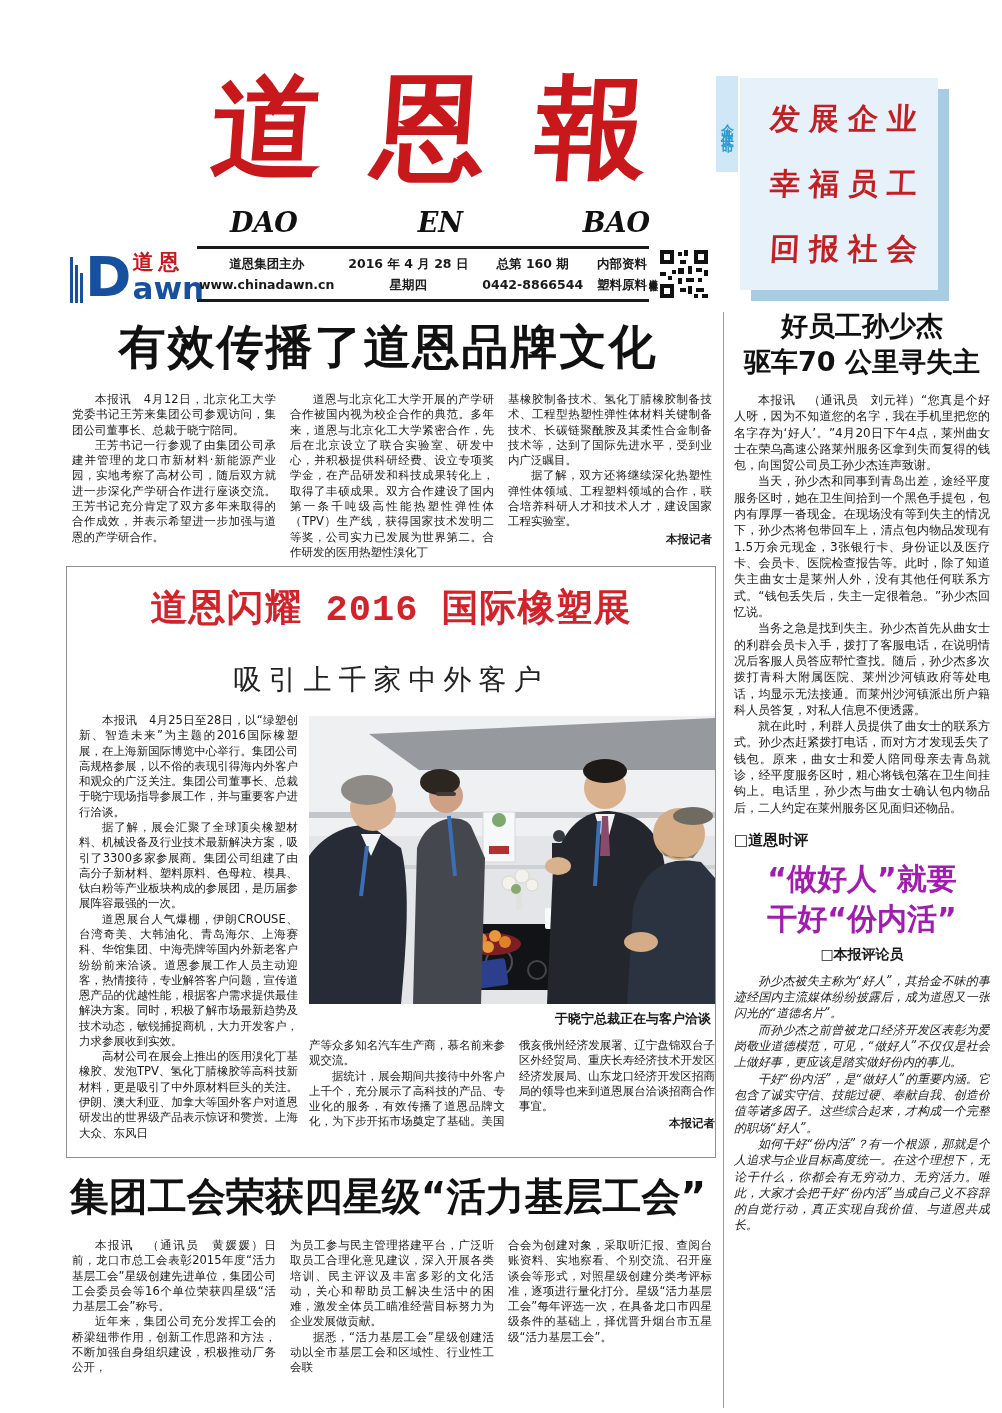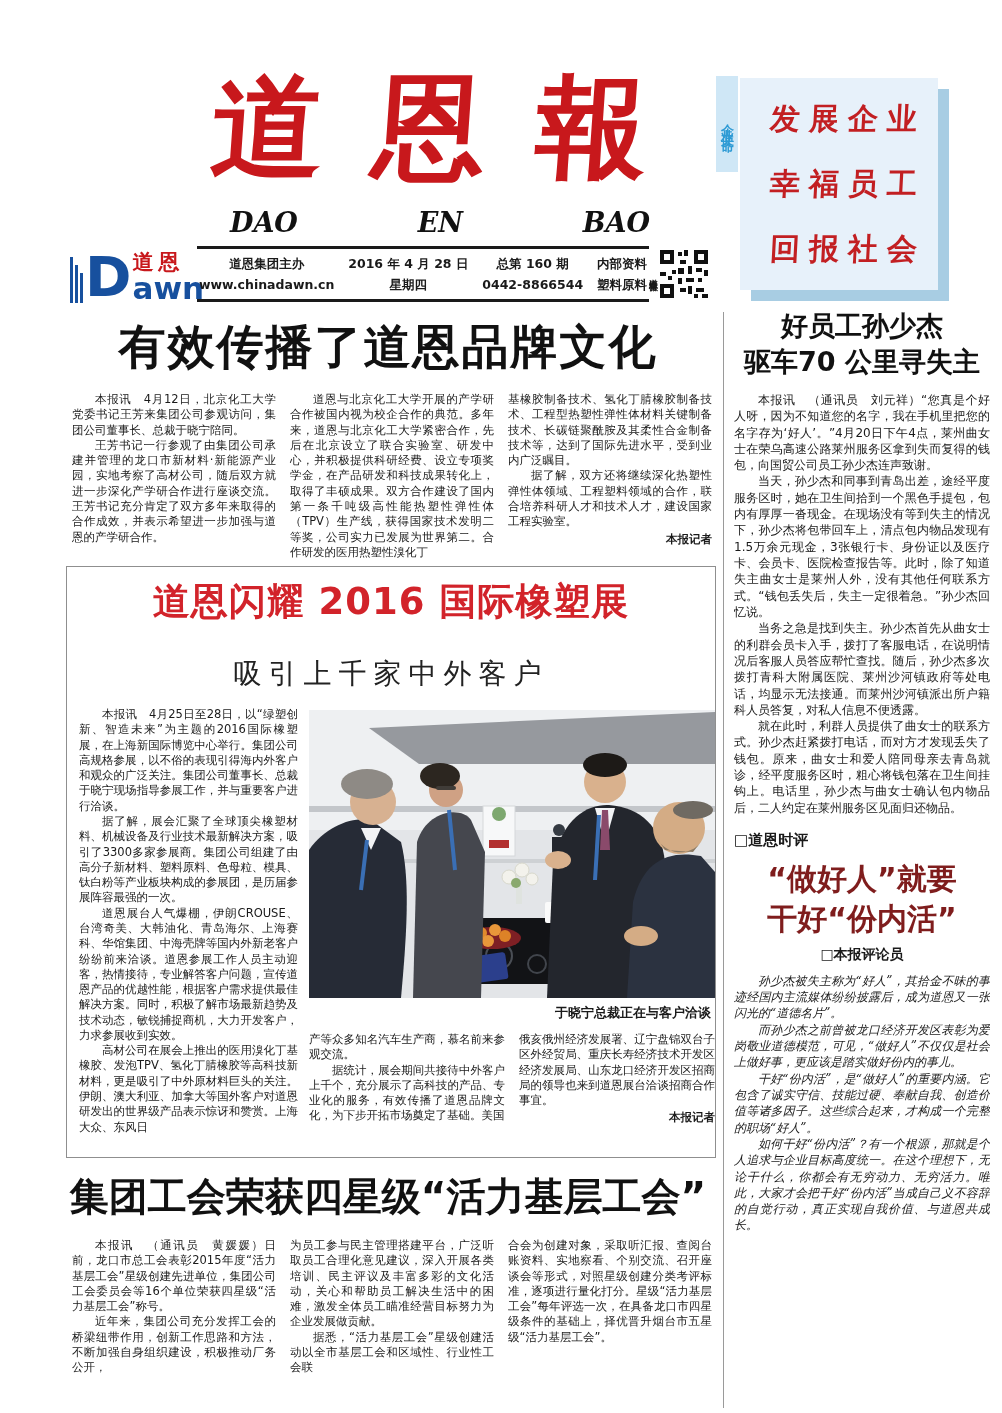--- a/index.html
+++ b/index.html
@@ -45,41 +45,41 @@
   p.cont{text-indent:0;}
   .byline{text-align:right;font-weight:bold;margin-top:2px;text-indent:0;}
 
   
   .a1-headline{position:absolute;left:62px;top:316px;width:652px;text-align:center;
                font-size:47px;font-weight:900;letter-spacing:2px;color:#111;}
   .a1-body{position:absolute;left:72px;top:392px;width:640px;height:168px;display:flex;gap:14px;overflow:hidden;}
 
   
   .a2-box{position:absolute;left:66px;top:566px;width:650px;height:592px;border:1px solid #8f8f8f;box-sizing:border-box;}
-  .a2-headline{margin-top:10px;text-align:center;font-size:37px;font-weight:900;color:#d2232a;letter-spacing:1px;}
+  .a2-headline{margin-top:16px;text-align:center;font-size:37px;font-weight:900;color:#d2232a;letter-spacing:1px;font-family:Liberation Mono, monospace;}
   .a2-subhead{margin-top:28px;text-align:center;font-size:28px;letter-spacing:7px;color:#222;}
   .a2-content{position:relative;margin:14px 10px 0;height:486px;}
   .a2-col1{position:absolute;left:2px;top:0;width:219px;height:468px;overflow:hidden;
            text-align:justify;font-size:11.5px;line-height:1.33;}
   .a2-photo{position:absolute;left:232px;top:3px;width:406px;height:288px;background:#dfe1e4;overflow:hidden;}
   .a2-caption{position:absolute;left:232px;top:297px;width:402px;text-align:right;font-weight:bold;font-size:13px;}
   .a2-lower{position:absolute;left:232px;top:325px;width:406px;height:142px;display:flex;gap:14px;overflow:hidden;}
 
   
   .a3-headline{position:absolute;left:62px;top:1170px;width:652px;text-align:center;
                font-size:39px;font-weight:900;color:#111;}
   .a3-body{position:absolute;left:72px;top:1238px;width:640px;height:164px;display:flex;gap:14px;overflow:hidden;}
 
   
   .v-divider{position:absolute;left:723px;top:312px;width:1px;height:1096px;background:#9a9a9a;}
   .sidebar{position:absolute;left:734px;top:308px;width:256px;height:1102px;overflow:hidden;}
   .sa-headline{text-align:center;font-size:27px;font-weight:900;line-height:1.35;color:#111;}
   .sa-body{margin-top:11px;font-size:12px;line-height:1.36;text-align:justify;}
   .s-tag{margin-top:15px;font-size:15px;font-weight:bold;}
-  .sb-headline{margin-top:9px;text-align:center;font-size:30px;font-weight:900;line-height:1.33;color:#7f1d1d;}
+  .sb-headline{margin-top:9px;text-align:center;font-size:30px;font-weight:900;line-height:1.33;color:#a21caf;}
   .sb-byline{margin-top:7px;text-align:center;font-size:14px;font-weight:bold;}
   .sb-body{margin-top:9px;font-size:12px;line-height:1.36;text-align:justify;
            font-family:"DejaVu Serif","Liberation Serif",serif;font-style:italic;}
 </style>
 </head>
 <body>
 
 <div class="page">
 
   <div class="m-title">

